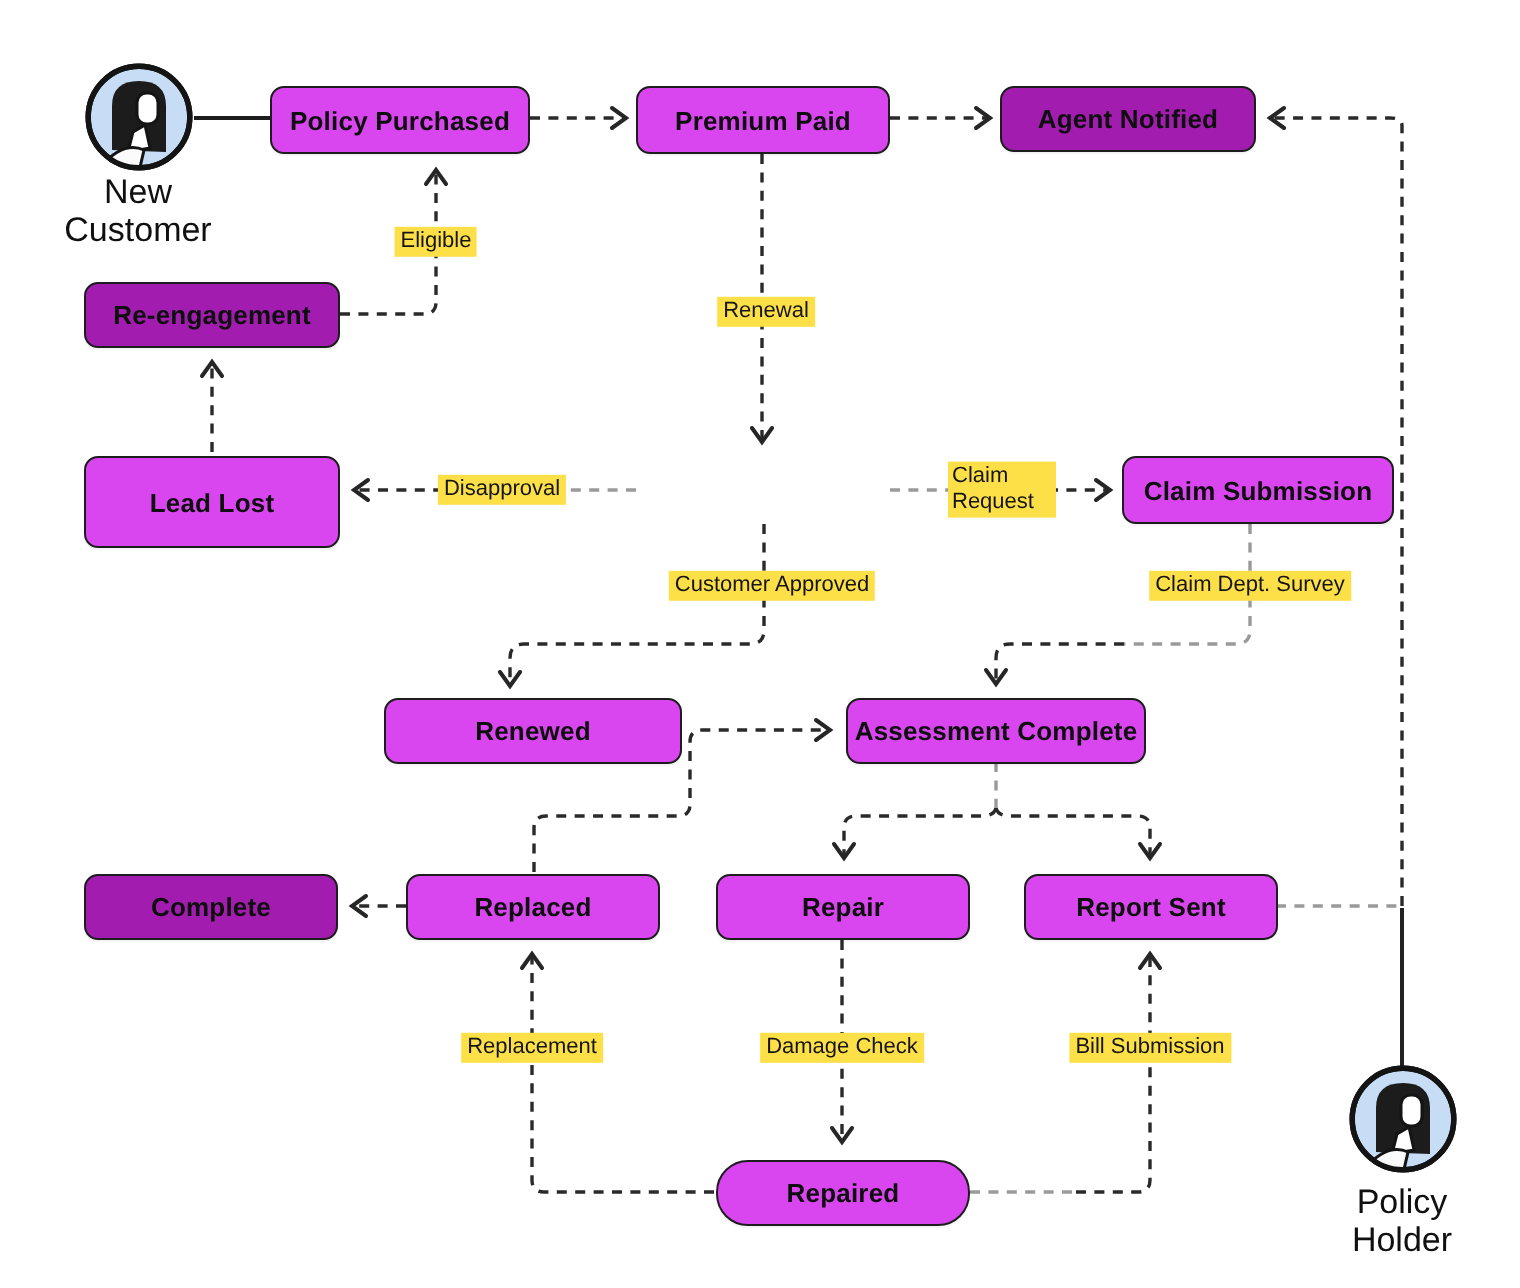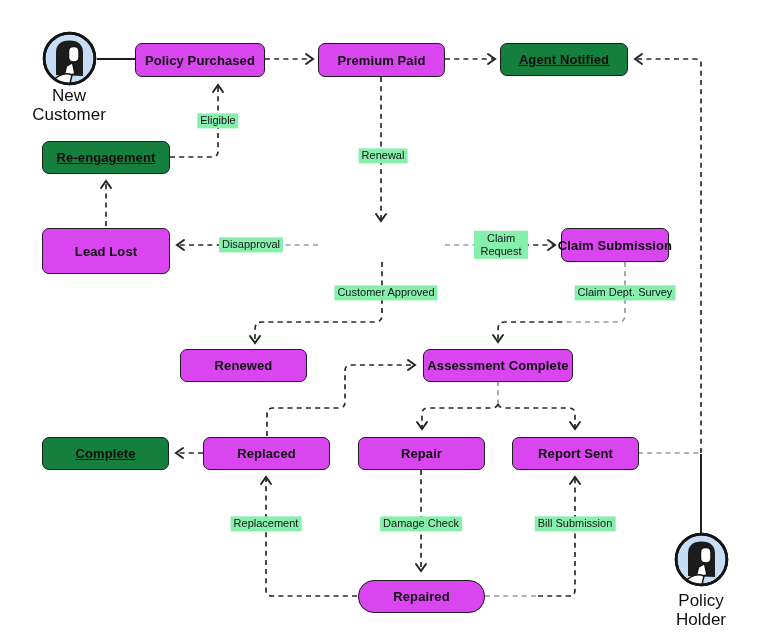--- a/index.html
+++ b/index.html
@@ -8,25 +8,25 @@
     font-family:"Liberation Sans",sans-serif;overflow:hidden;
   }
   svg.edges{position:absolute;left:0;top:0;width:760px;height:644px;}
   .node{
     position:absolute;box-sizing:border-box;
     border:1.7px solid #1d1d1d;border-radius:7px;background:#d946ef;
     display:flex;align-items:center;justify-content:center;
     font-size:13px;font-weight:700;color:#0e0e0e;letter-spacing:.1px;
     box-shadow:0 1px 1px rgba(0,0,0,.05);white-space:nowrap;
   }
-  .node.highlight{background:#15803d;text-decoration:underline;}
+  .node.highlight{background:#a21caf;}
   .edge-label{
     position:absolute;transform:translate(-50%,-50%);
-    background:#86efac;padding:1px 3px;
-    font-size:11px;font-weight:500;color:#151515;white-space:nowrap;text-align:center;line-height:1.2;
+    background:#fde047;padding:1px 3px;
+    font-size:11px;font-weight:500;color:#151515;white-space:nowrap;line-height:1.2;
   }
   .edge-label.wrap{white-space:normal;width:50px;padding:1px 2px;}
   .actor{position:absolute;}
   .actor-label{
     position:absolute;transform:translate(-50%,-50%);
     width:74px;text-align:center;font-size:17px;font-weight:500;color:#101010;line-height:1.1;
   }
 </style>
 </head>
 <body>
@@ -73,22 +73,22 @@
         <path d="M638,453 H700"></path>
       </g>
     </g>
   </svg>
 
   <div class="node" style="left:135px;top:43px;width:130px;height:34px;">Policy Purchased</div>
   <div class="node" style="left:318px;top:43px;width:127px;height:34px;">Premium Paid</div>
   <div class="node highlight" style="left:500px;top:43px;width:128px;height:33px;">Agent Notified</div>
   <div class="node highlight" style="left:42px;top:141px;width:128px;height:33px;">Re-engagement</div>
   <div class="node" style="left:42px;top:228px;width:128px;height:46px;">Lead Lost</div>
-  <div class="node" style="left:561px;top:228px;width:108px;height:34px;">Claim Submission</div>
-  <div class="node" style="left:180px;top:349px;width:127px;height:33px;">Renewed</div>
+  <div class="node" style="left:561px;top:228px;width:136px;height:34px;">Claim Submission</div>
+  <div class="node" style="left:192px;top:349px;width:149px;height:33px;">Renewed</div>
   <div class="node" style="left:423px;top:349px;width:150px;height:33px;">Assessment Complete</div>
   <div class="node highlight" style="left:42px;top:437px;width:127px;height:33px;">Complete</div>
   <div class="node" style="left:203px;top:437px;width:127px;height:33px;">Replaced</div>
   <div class="node" style="left:358px;top:437px;width:127px;height:33px;">Repair</div>
   <div class="node" style="left:512px;top:437px;width:127px;height:33px;">Report Sent</div>
   <div class="node" style="left:358px;top:580px;width:127px;height:33px;border-radius:16px;">Repaired</div>
 
   <div class="edge-label" style="left:218px;top:121px;">Eligible</div>
   <div class="edge-label" style="left:383px;top:156px;">Renewal</div>
   <div class="edge-label" style="left:251px;top:245px;">Disapproval</div>

